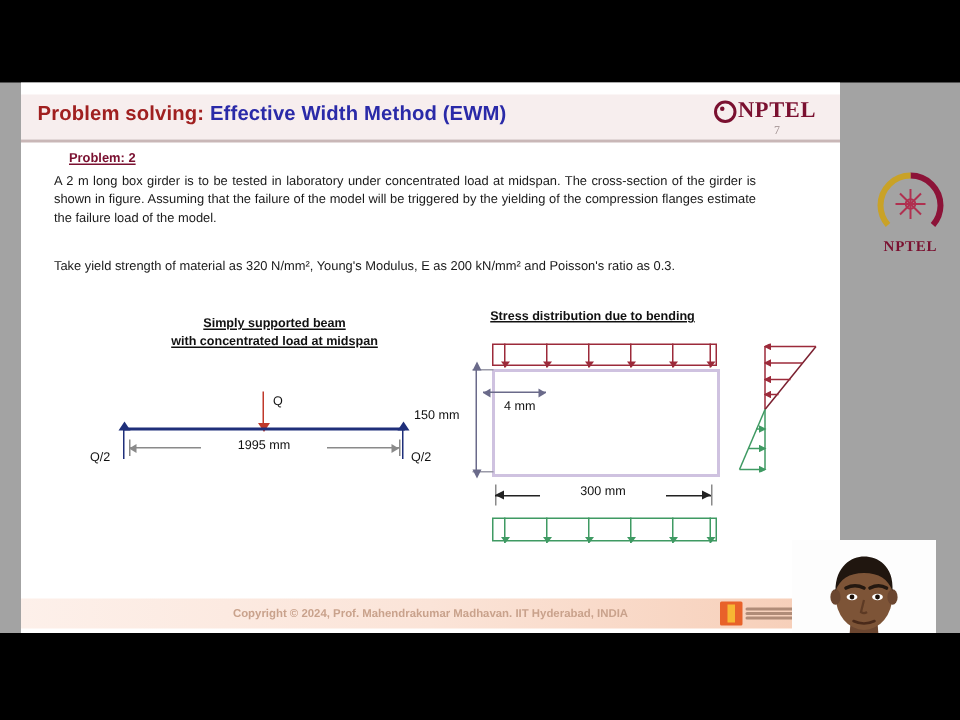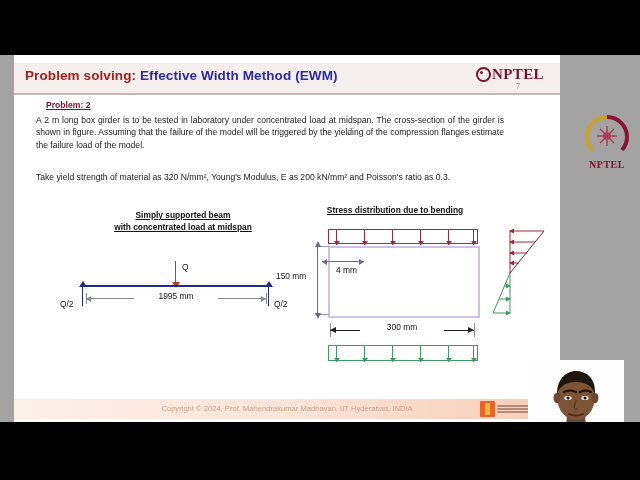--- a/index.html
+++ b/index.html
@@ -96,21 +96,21 @@
   .hdim:before{left:0;border-right:6px solid #222;}
   .hdim:after{right:0;border-left:6px solid #222;}
   .hdim-tick{position:absolute;width:1px;height:14px;background:#8a8a8a;top:118px;}
   .hdim-tick.l{left:28px;} .hdim-tick.r{left:172px;}
   .hdim-lbl{position:absolute;left:58px;top:117px;width:84px;text-align:center;font-size:8.4px;color:#111;background:#fff;}
 
   
   .stress{position:absolute;left:190px;top:24px;width:62px;height:86px;}
 
   .foot-band{position:absolute;left:0;top:344px;width:546px;height:20px;background:linear-gradient(90deg,#fdf0ea 0%,#fbe4d8 50%,#f6cdb6 100%);}
-  .foot-txt{position:absolute;left:0;top:349px;width:546px;text-align:center;font-size:7.6px;color:#c9a28c;font-weight:normal;}
+  .foot-txt{position:absolute;left:0;top:349px;width:546px;text-align:center;font-size:7.6px;color:#c9a28c;font-weight:bold;}
 
   .iith{position:absolute;left:466px;top:344px;width:76px;height:20px;display:flex;align-items:center;gap:2px;}
   .iith-mark{width:15px;height:16px;background:#e8622a;border-radius:1px;position:relative;flex:0 0 auto;}
   .iith-mark:after{content:"";position:absolute;left:5px;top:2px;width:5px;height:12px;background:#f7b733;}
   .iith-lines{display:flex;flex-direction:column;gap:1.5px;}
   .iith-lines i{display:block;height:1.6px;background:#b08c78;border-radius:1px;}
 
   
   .presenter{position:absolute;left:528px;top:305px;width:96px;height:117px;background:#ffffff;overflow:hidden;}
 

